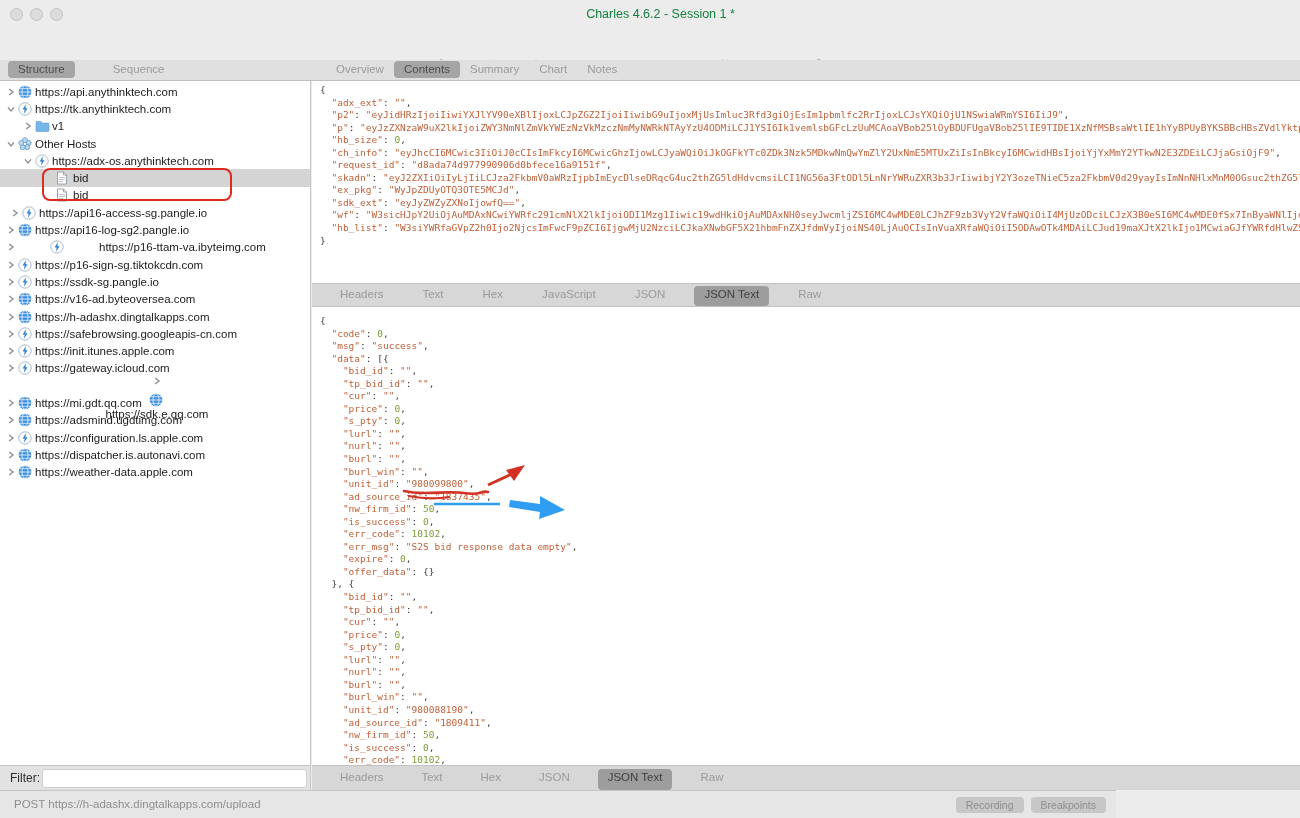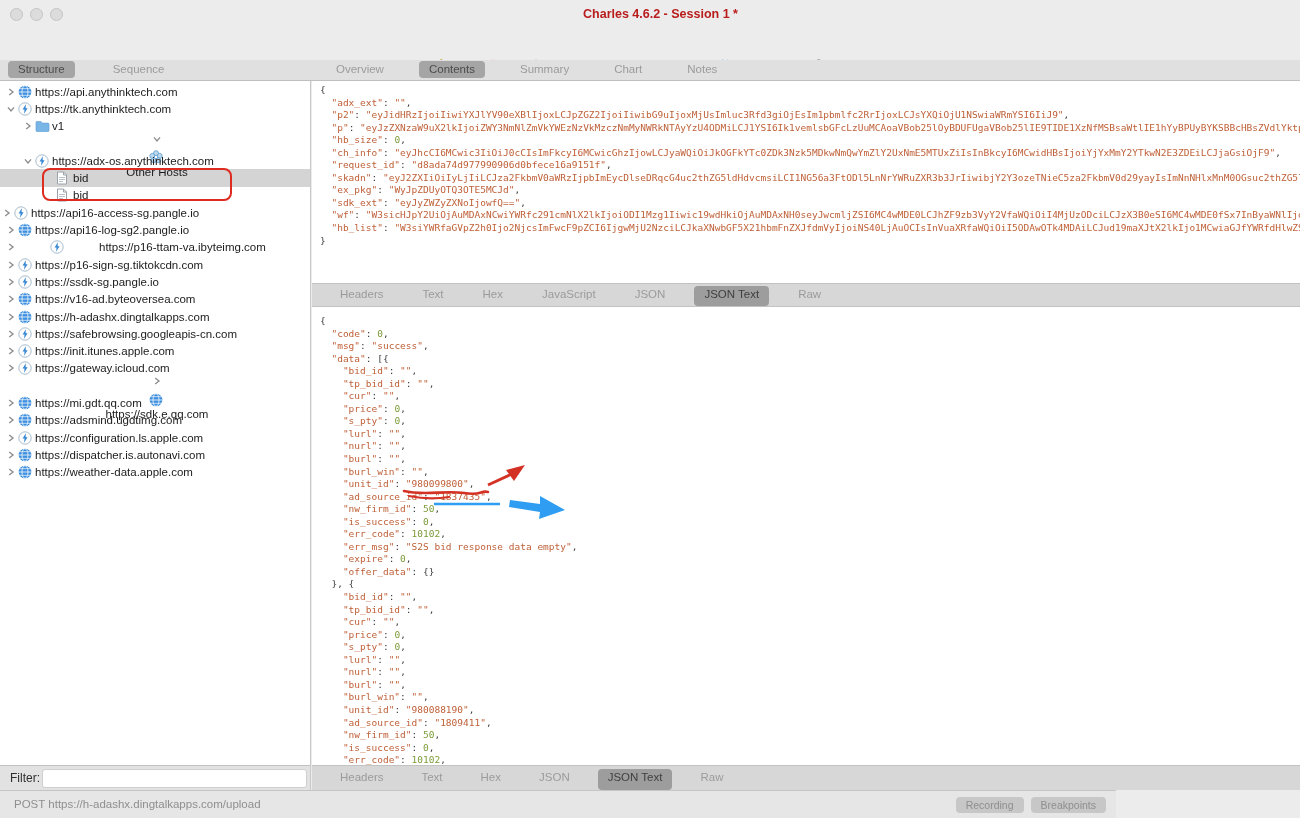--- a/index.html
+++ b/index.html
@@ -2,30 +2,30 @@
 <html><head>
 <meta charset="utf-8">
 <style>
   * { margin:0; padding:0; box-sizing:border-box; }
   html,body { width:1300px; height:818px; overflow:hidden; font-family:"Liberation Sans", sans-serif; background:#ececec; }
   .window { position:absolute; inset:0; }
 
   
   .titlebar { position:absolute; left:0; top:0; width:1300px; height:27px; background:#ececec; }
   .tl { position:absolute; top:8px; width:13px; height:13px; border-radius:50%; background:#dcdcdc; border:1px solid #c3c3c3; }
-  .title { position:absolute; left:0; top:7px; width:100%; text-align:center; font-size:12.5px; font-weight:700; color:#b91c1c;padding-left:21px; }
+  .title { position:absolute; left:0; top:7px; width:100%; text-align:center; font-size:12.5px; font-weight:400; color:#15803d;padding-left:21px; }
   .toolbar { position:absolute; left:0; top:27px; width:1300px; height:33px; background:#ececec; }
   .tool { position:absolute; top:30px; width:20px; height:20px; display:inline-flex; align-items:center; justify-content:center; cursor:default; }
 
   
   .tabstrip { position:absolute; left:0; top:60px; width:1300px; height:21px; background:#e0e0e0; border-bottom:1px solid #bfbfbf; }
   .tab { display:inline-block; font-size:11.5px; color:#9b9b9b; padding:2px 10px; border-radius:4px; line-height:13px; }
   .tab.active { background:#a5a5a5; color:#4c4c4c; }
   .left-tabs { position:absolute; left:8px; top:1px; display:flex; gap:28px; }
-  .detail-tabs { position:absolute; left:326px; top:1px; display:flex; gap:25px; }
+  .detail-tabs { position:absolute; left:326px; top:1px; display:flex; }
 
   
   .sidebar { position:absolute; left:0; top:81px; width:311px; height:684px; background:#ffffff; border-right:1px solid #c8c8c8; overflow:hidden; }
   .trow { height:17.3px; display:flex; align-items:center; font-size:11.5px; color:#1b1b1b; white-space:nowrap; }
   .trow.sel { background:#d4d4d4; }
   .chev { width:14px; display:inline-flex; justify-content:center; flex:0 0 14px; }
   .ticon { width:17px; display:inline-flex; align-items:center; flex:0 0 17px; }
   .red-box { position:absolute; left:42px; top:87px; width:190px; height:33px; border:2.5px solid #dd2b20; border-radius:8px; pointer-events:none; }
 
   
@@ -194,21 +194,21 @@
               <path d="M2.2 1 L6 4 L2.2 7" fill="none" stroke="#8e8e8e" stroke-width="1.4"></path>
             </svg>
           </span>
           <span class="ticon">
             <svg width="15" height="13" viewBox="0 0 15 13">
               <path d="M1 2.5 a1 1 0 0 1 1-1 h4 l1.4 1.6 H13 a1 1 0 0 1 1 1 V10.5 a1 1 0 0 1 -1 1 H2 a1 1 0 0 1 -1-1 Z" fill="#79b6e8" stroke="#5b9bd0" stroke-width="0.6"></path>
             </svg>
           </span>
           <span>v1</span>
         </div>
-        <div class="trow" style="padding-left: 4px; flex-direction: column;">
+        <div class="trow" style="padding-left: 4px;">
           <span class="chev">
             <svg width="8" height="8" viewBox="0 0 8 8">
               <path d="M1 2.4 L4 6 L7 2.4" fill="none" stroke="#8e8e8e" stroke-width="1.4"></path>
             </svg>
           </span>
           <span class="ticon">
             <svg width="14" height="14" viewBox="0 0 14 14">
               <g fill="#bcd8ee" stroke="#5e9ccc" stroke-width="0.8">
                 <circle cx="7" cy="3.2" r="2.5"></circle>
                 <circle cx="10.7" cy="5.9" r="2.5"></circle>
@@ -254,21 +254,21 @@
             <svg width="12" height="14" viewBox="0 0 12 14">
               <path d="M1.5 1 h6 l3 3 v9 h-9 Z" fill="#ffffff" stroke="#9aa2ab" stroke-width="1"></path>
               <path d="M7.5 1 v3 h3" fill="none" stroke="#9aa2ab" stroke-width="1"></path>
               <line x1="3" y1="6.5" x2="9" y2="6.5" stroke="#b6bcc4" stroke-width="0.9"></line>
               <line x1="3" y1="8.5" x2="9" y2="8.5" stroke="#b6bcc4" stroke-width="0.9"></line>
               <line x1="3" y1="10.5" x2="7" y2="10.5" stroke="#b6bcc4" stroke-width="0.9"></line>
             </svg>
           </span>
           <span>bid</span>
         </div>
-        <div class="trow" style="padding-left: 0;">
+        <div class="trow" style="padding-left: 8px;">
           <span class="chev">
             <svg width="8" height="8" viewBox="0 0 8 8">
               <path d="M2.2 1 L6 4 L2.2 7" fill="none" stroke="#8e8e8e" stroke-width="1.4"></path>
             </svg>
           </span>
           <span class="ticon">
             <svg width="14" height="14" viewBox="0 0 14 14">
               <circle cx="7" cy="7" r="6.2" fill="#fdfdfd" stroke="#a8bccd" stroke-width="1"></circle>
               <path d="M7.8 2.3 L4.6 7.6 h2 L6 11.7 L9.6 6.3 h-2 Z" fill="#3286d3"></path>
             </svg>

